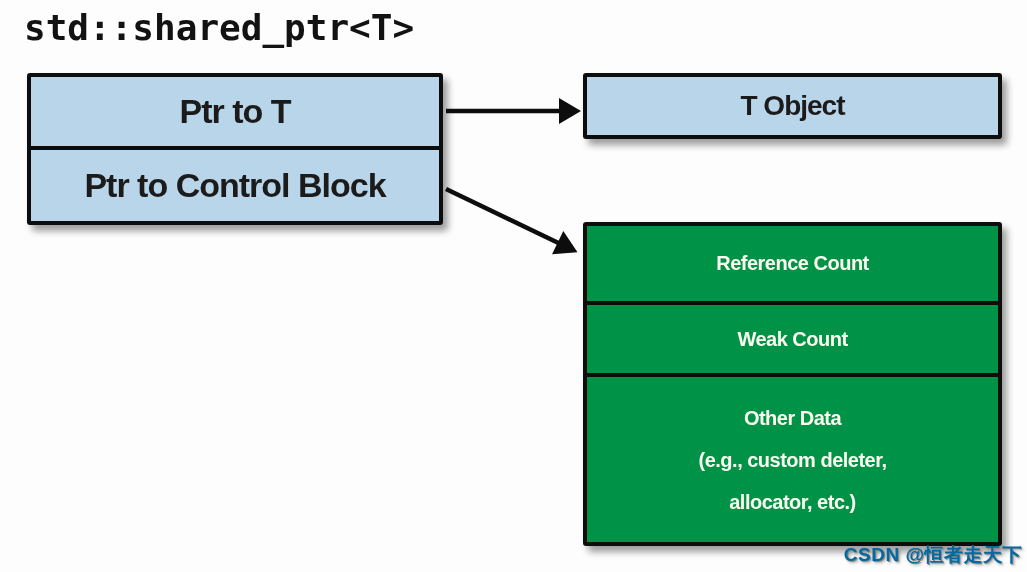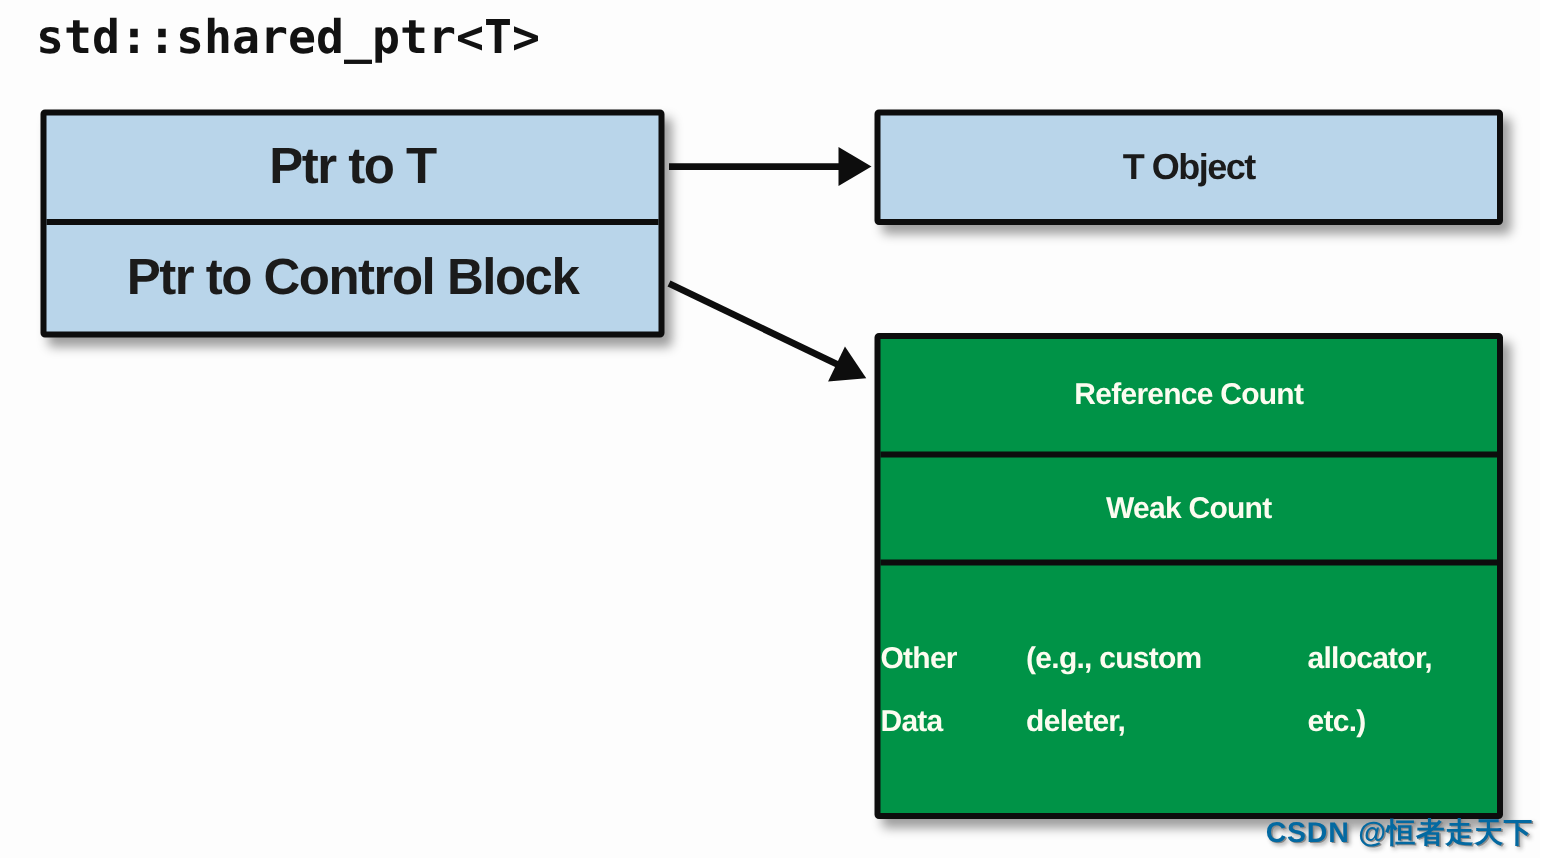--- a/index.html
+++ b/index.html
@@ -14,21 +14,21 @@
   .stage{
     position:relative;
     width:1027px;height:572px;
     background:#fdfdfd;
     overflow:hidden;
     font-family:"Liberation Sans",sans-serif;
   }
   .title{
     position:absolute;left:24px;top:8px;
     font-family:"DejaVu Sans Mono",monospace;
-    font-weight:bold;font-size:31px;line-height:1.1;
+    font-weight:bold;font-size:36px;line-height:1.1;
     color:#121212;
   }
   .box{
     position:absolute;
     border:4px solid var(--border);
     border-radius:3px;
     box-shadow:5px 6px 7px rgba(0,0,0,0.38);
   }
   .sptr-box{
     left:27px;top:73px;width:416px;height:152px;
@@ -37,24 +37,24 @@
   }
   .sptr-box .cell{
     display:flex;align-items:center;justify-content:center;
     font-weight:bold;font-size:34px;letter-spacing:-1px;
     color:var(--label-text);
     text-align:center;
   }
   .sptr-box .cell:first-child{height:69px;}
   .sptr-box .cell + .cell{flex:1;border-top:4px solid var(--border);}
   .tobj-box{
-    left:583px;top:73px;width:419px;height:77px;
+    left:583px;top:73px;width:419px;height:66px;
     background:var(--box-blue);
     display:flex;align-items:center;justify-content:center;
-    font-weight:bold;font-size:24px;letter-spacing:-1px;
+    font-weight:bold;font-size:28px;letter-spacing:-1px;
     color:var(--label-text);
   }
   .cb-heading{
     position:absolute;left:583px;top:181px;width:419px;
     text-align:center;
     font-weight:bold;font-size:30px;letter-spacing:-0.5px;
     color:#121212;
   }
   .cb-box{
     left:583px;top:222px;width:419px;height:324px;
@@ -63,21 +63,21 @@
   }
   .cb-box .cell{
     display:flex;align-items:center;justify-content:center;
     font-weight:bold;font-size:20px;letter-spacing:-0.5px;
     color:var(--green-text);
   }
   .cb-box .cell-ref{height:75px;}
   .cb-box .cell-weak{height:72px;border-top:4px solid var(--border);}
   .cb-box .cell-other{
     flex:1;border-top:4px solid var(--border);
-    flex-direction:row;line-height:42px;
+    flex-direction:column;line-height:42px;
   }
   .arrows{
     position:absolute;left:0;top:0;width:1027px;height:572px;
     pointer-events:none;
   }
   .watermark{
     position:absolute;right:5px;top:542px;
     font-size:19px;font-weight:bold;
     color:#0369a1;
     text-shadow:1px 1px 0 #8a8a8a,2px 2px 3px rgba(60,60,60,0.45);

